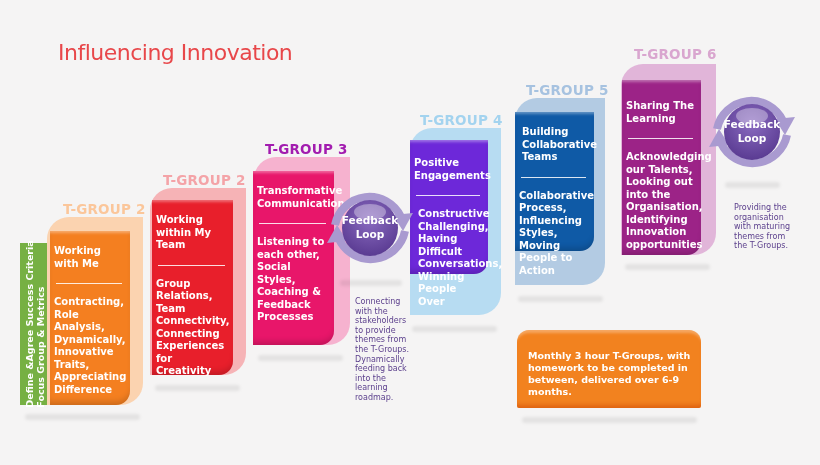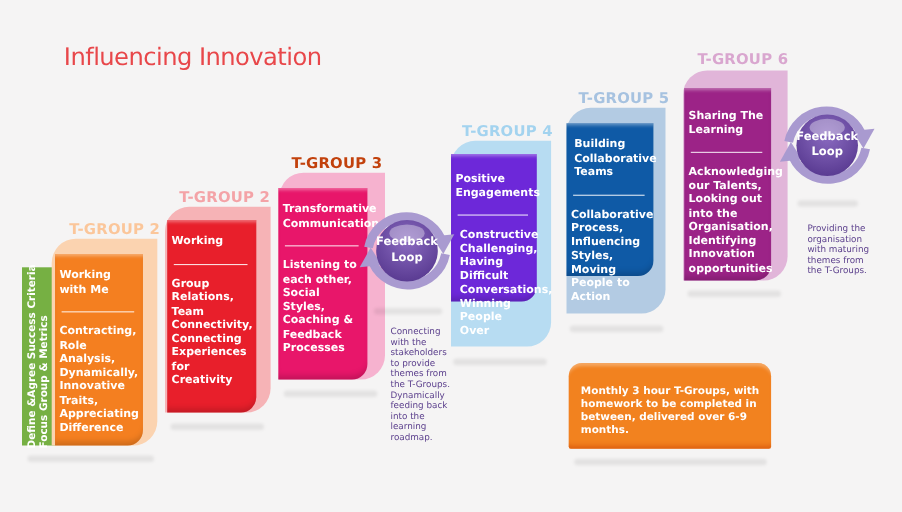--- a/index.html
+++ b/index.html
@@ -90,34 +90,35 @@
     <div>Difference</div>
   </div>
 </div>
 <div class="shadow" style="left:25px;top:414px;width:115px;"></div>
 
 <div class="tg-label" style="left:163px;top:172px;color:#f4a3a7;">T-GROUP 2</div>
 <div class="back" style="left:150px;top:188px;width:96px;height:187px;background:#f6b3b6;"></div>
 <div class="front" style="left:152px;top:200px;width:81px;height:175px;background:#e81f2b;">
   <div class="head">
     <div>Working</div>
+    <div>within My Team</div>
   </div>
   <div class="rule"></div>
   <div class="body">
     <div>Group</div>
     <div>Relations, Team</div>
     <div>Connectivity,</div>
     <div>Connecting</div>
     <div>Experiences</div>
     <div>for Creativity</div>
   </div>
 </div>
 <div class="shadow" style="left:155px;top:385px;width:85px;"></div>
 
-<div class="tg-label" style="left:265px;top:141px;color:#c2410c;">T-GROUP 3</div>
+<div class="tg-label" style="left:265px;top:141px;color:#a21caf;">T-GROUP 3</div>
 <div class="back" style="left:254px;top:157px;width:96px;height:188px;background:#f6b2cf;"></div>
 <div class="front" style="left:253px;top:171px;width:81px;height:174px;background:#e8166a;">
   <div class="head">
     <div>Transformative</div>
     <div>Communication</div>
   </div>
   <div class="rule"></div>
   <div class="body">
     <div>Listening to</div>
     <div>each other,</div>

